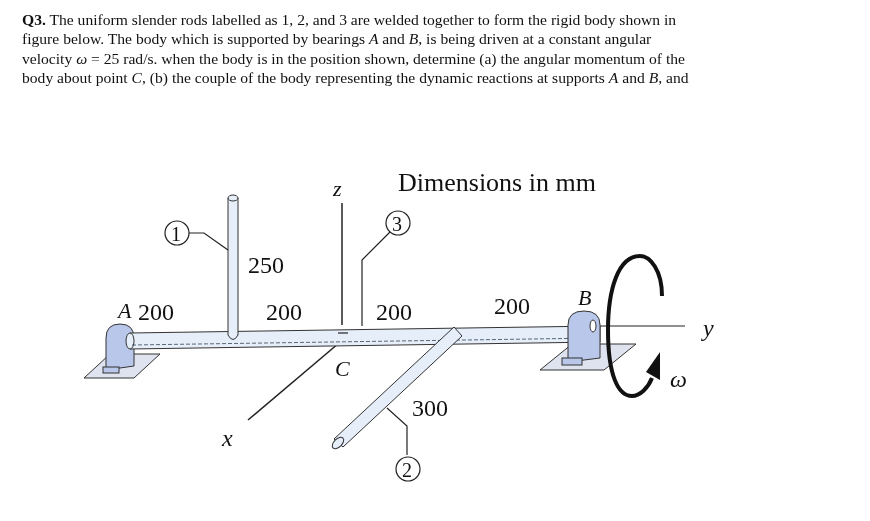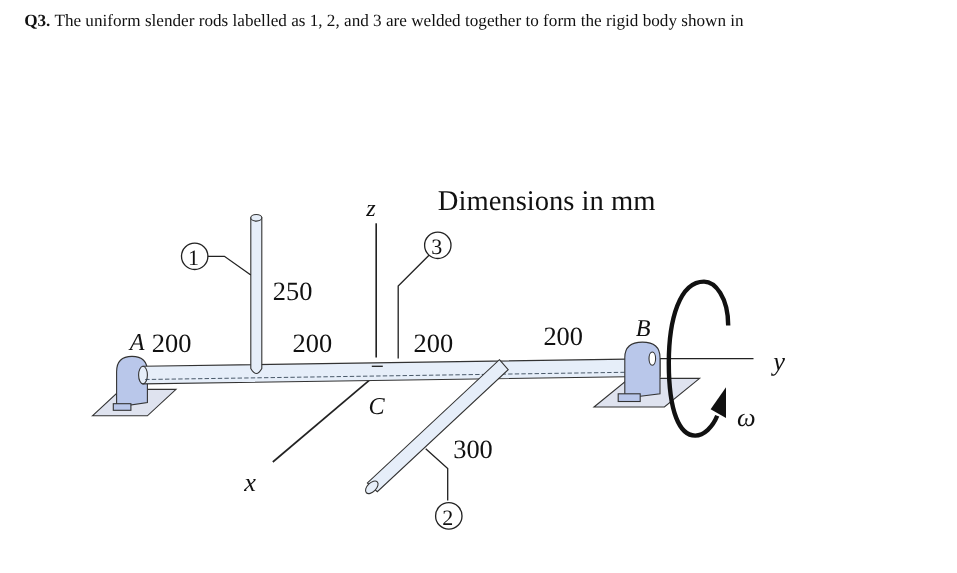--- a/index.html
+++ b/index.html
@@ -10,20 +10,23 @@
     .it { font-style: italic; }
     .bold { font-weight: bold; }
     .figure { position: absolute; left: 0; top: 150px; width: 870px; height: 371px; }
     svg text { font-family: "Liberation Serif", "DejaVu Serif", serif; fill: #111; }
   </style>
 </head>
 <body>
 
 <div class="question">
   <span class="line"><span class="q-num">Q3.</span> <span>The uniform slender rods labelled as 1, 2, and 3 are welded together to form the rigid body shown in</span></span>
+  <span class="line"><span>figure below. The body which is supported by bearings </span><span class="it">A</span><span> and </span><span class="it">B</span><span>, is being driven at a constant angular</span></span>
+  <span class="line"><span>velocity </span><span class="it">ω</span><span> = 25 rad/s. when the body is in the position shown, determine (a) the angular momentum of the</span></span>
+  <span class="line"><span>body about point </span><span class="it">C</span><span>, (b) the couple of the body representing the dynamic reactions at supports </span><span class="it">A</span><span> and </span><span class="it">B</span><span>, and</span></span>
 </div>
 
 <div class="figure">
 <svg width="870" height="371" viewBox="0 150 870 371" xmlns="http://www.w3.org/2000/svg">
 
   <text x="398" y="191" font-size="26">Dimensions in mm</text>
 
   <line x1="342" y1="203" x2="342" y2="325" stroke="#222" stroke-width="1.5"></line>
   <text x="333" y="196" font-size="22" font-style="italic">z</text>
 

